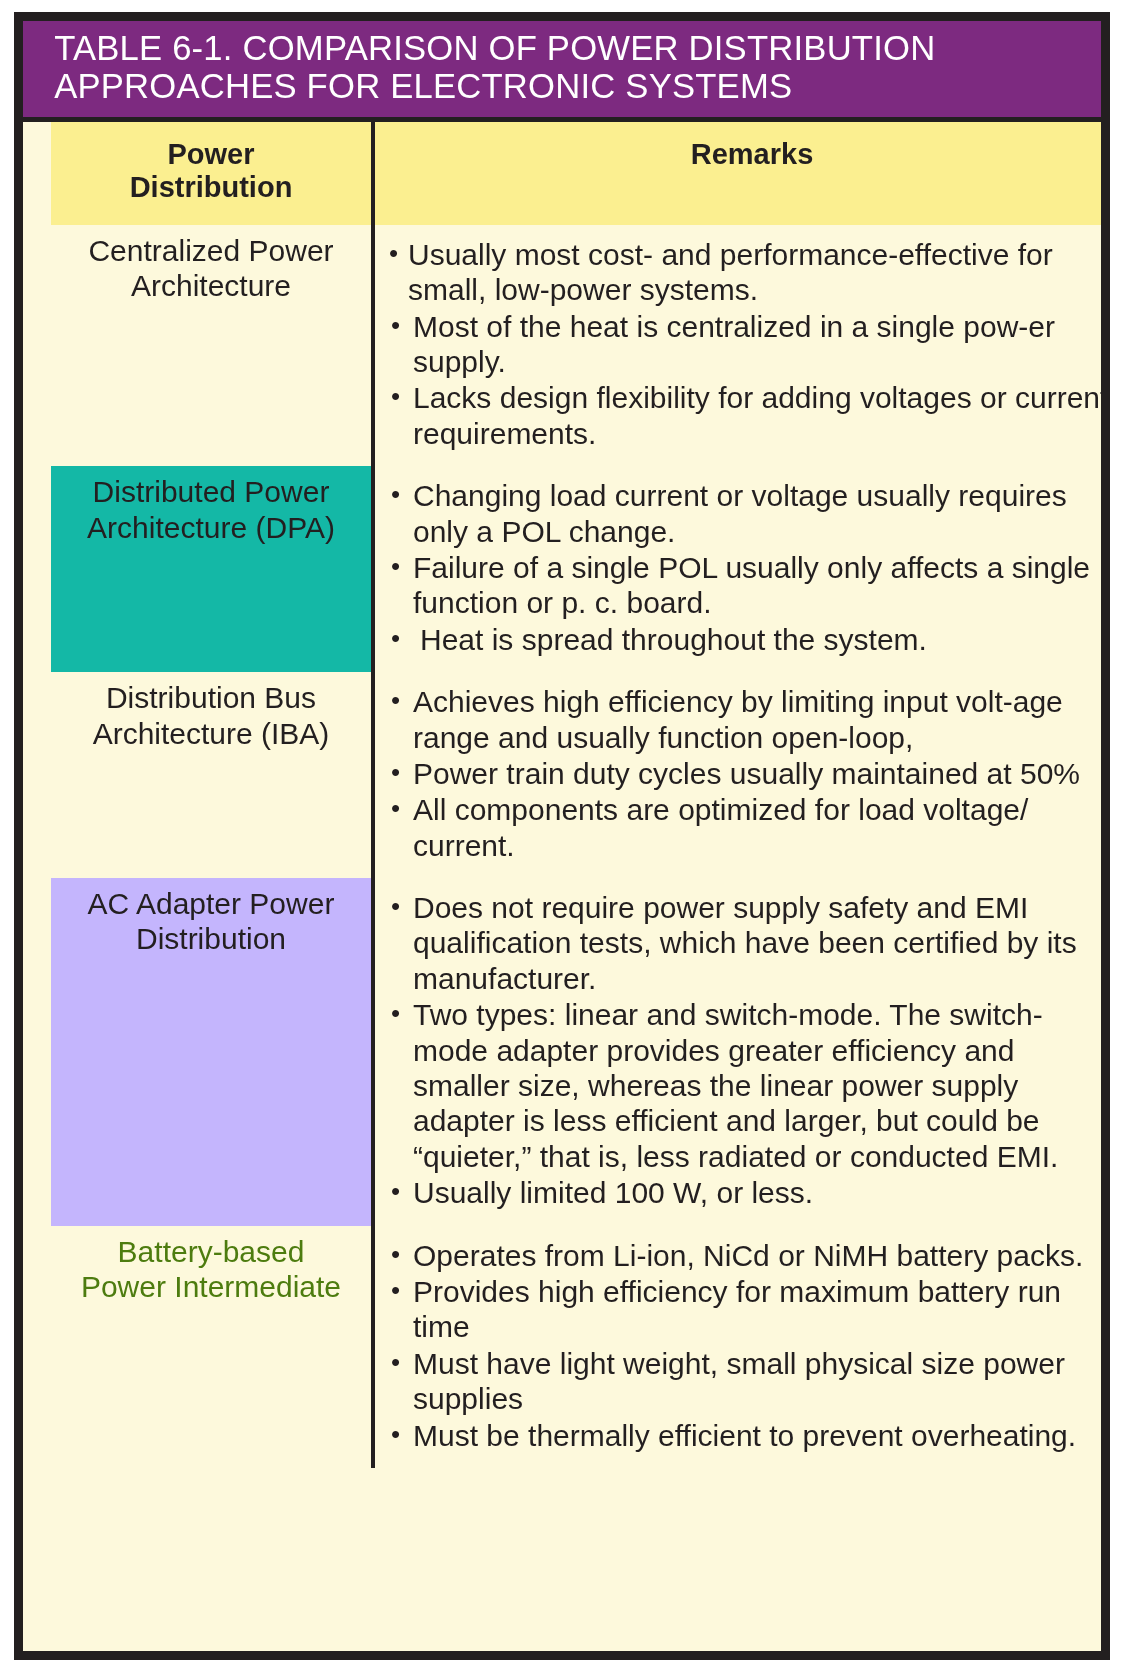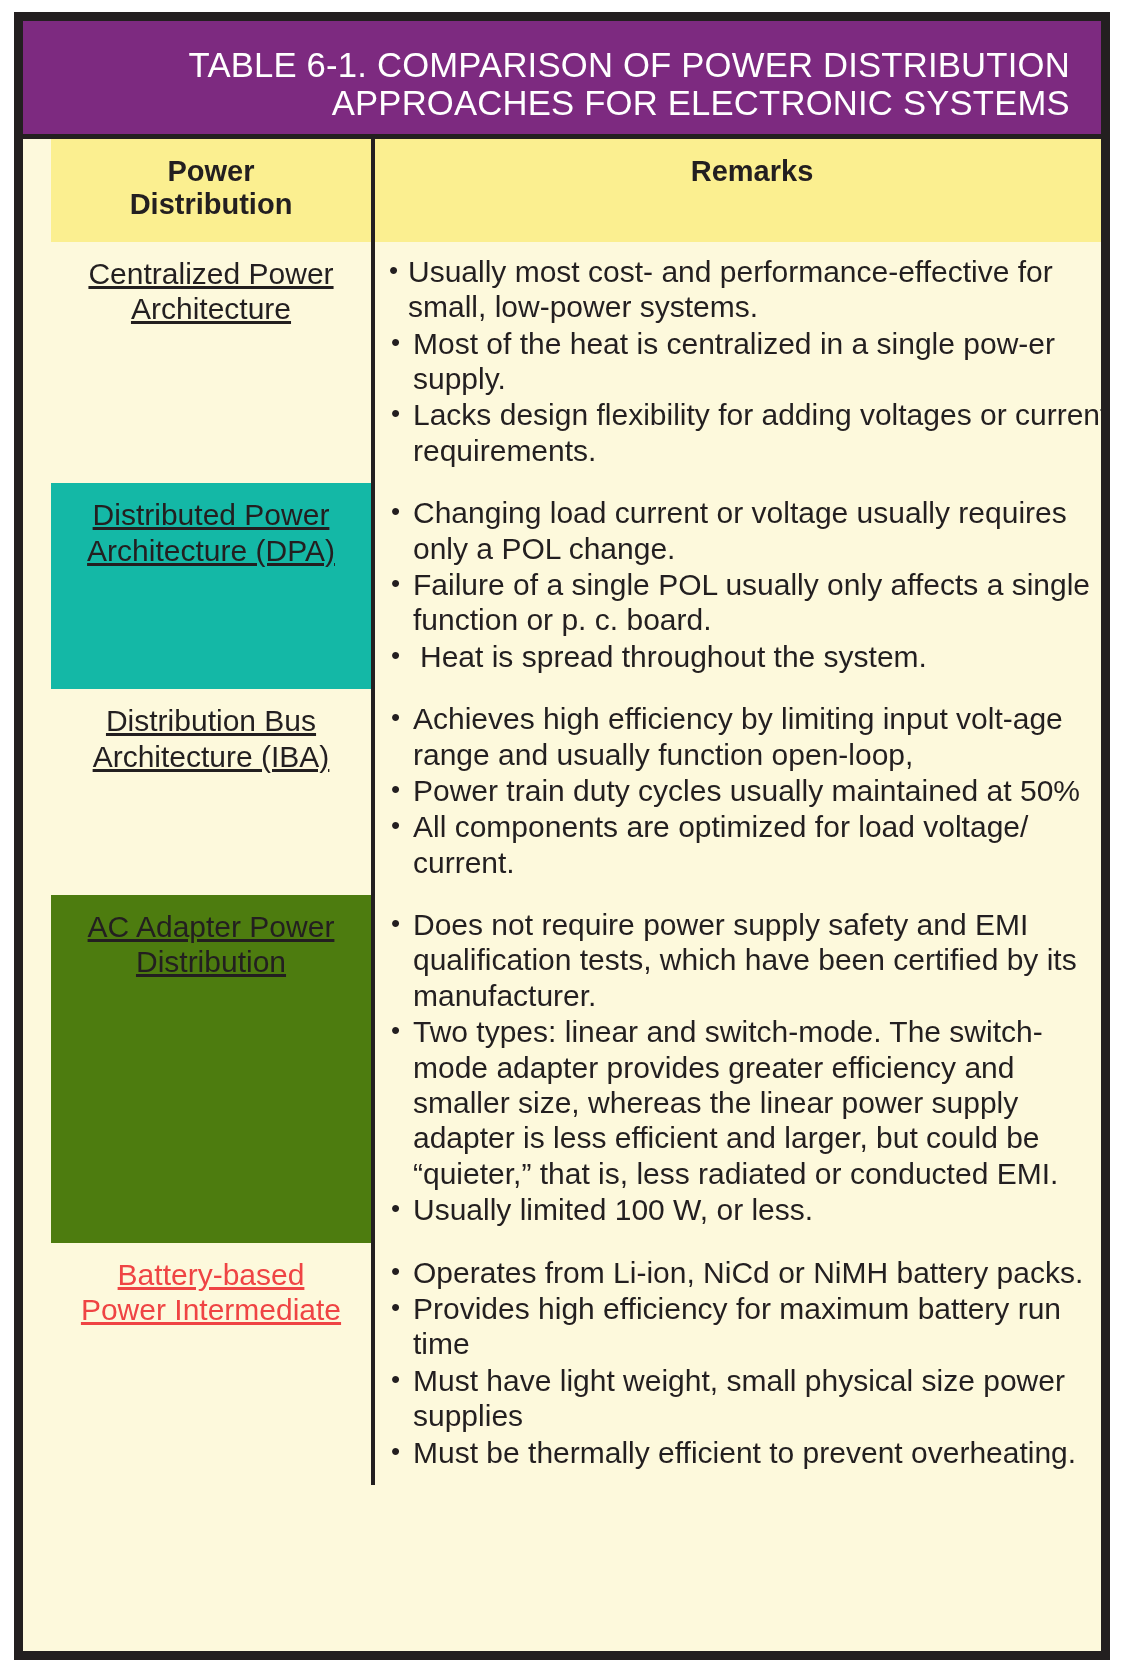--- a/index.html
+++ b/index.html
@@ -23,22 +23,22 @@
     box-sizing: border-box;
     border: 9px solid #231f20;
     background: #fdf9dc;
     overflow: hidden;
   }
 
   
   #title-banner {
     background: #7d2a80;
     color: #ffffff;
-    text-align: right;
-    padding: 25px 26px 12px 26px;
+    text-align: left;
+    padding: 8px 26px 12px 26px;
     border-bottom: 5px solid #231f20;
   }
   #title-banner .title-line {
     font-family: "Liberation Sans", sans-serif;
     font-size: 35px;
     line-height: 1.08;
     font-weight: 400;
     letter-spacing: 0.2px;
     white-space: nowrap;
     transform: scaleX(0.99);
@@ -81,22 +81,21 @@
     color: #231f20;
     font-size: 30px;
     padding: 12px 10px 14px 10px;
   }
   tbody tr + tr td {
     border-top: 5px solid #231f20;
   }
   tbody td.cat {
     text-align: center;
     line-height: 1.18;
-    padding-top: 14px;
-    text-decoration: underline;
+    padding-top: 8px;
   }
   tbody td.remarks {
     border-left: 4px solid #231f20;
     padding-left: 14px;
     padding-right: 12px;
   }
 
   .cat-line { display: block; white-space: nowrap; }
 
   ul.bullets {
@@ -179,34 +178,34 @@
           </td>
           <td class="remarks" style="background: rgb(253, 249, 220); color: rgb(35, 31, 32); border-top-color: rgb(35, 31, 32); border-left-color: rgb(35, 31, 32);">
             <ul class="bullets">
               <li><span class="bullet-dot">•</span><span>Achieves high efficiency by limiting input volt-age range and usually function open-loop,</span></li>
               <li><span class="bullet-dot">•</span><span>Power train duty cycles usually maintained at 50%</span></li>
               <li><span class="bullet-dot">•</span><span>All components are optimized for load voltage/ current.</span></li>
             </ul>
           </td>
         </tr>
         <tr>
-          <td class="cat" style="background: #4d7c0f; color: rgb(35, 31, 32); border-top-color: rgb(35, 31, 32); border-left-color: rgb(35, 31, 32);">
+          <td class="cat" style="background: #c4b5fd; color: rgb(35, 31, 32); border-top-color: rgb(35, 31, 32); border-left-color: rgb(35, 31, 32);">
             <span class="cat-line">AC Adapter Power</span>
             <span class="cat-line">Distribution</span>
           </td>
           <td class="remarks" style="background: rgb(253, 249, 220); color: rgb(35, 31, 32); border-top-color: rgb(35, 31, 32); border-left-color: rgb(35, 31, 32);">
             <ul class="bullets">
               <li><span class="bullet-dot">•</span><span>Does not require power supply safety and EMI qualification tests, which have been certified by its manufacturer.</span></li>
               <li><span class="bullet-dot">•</span><span>Two types: linear and switch-mode. The switch-mode adapter provides greater efficiency and smaller size, whereas the linear power supply adapter is less efficient and larger, but could be “quieter,” that is, less radiated or conducted EMI.</span></li>
               <li><span class="bullet-dot">•</span><span>Usually limited 100 W, or less.</span></li>
             </ul>
           </td>
         </tr>
         <tr>
-          <td class="cat" style="background: rgb(253, 249, 220); color: #ef4444; border-top-color: rgb(35, 31, 32); border-left-color: rgb(35, 31, 32);">
+          <td class="cat" style="background: rgb(253, 249, 220); color: #4d7c0f; border-top-color: rgb(35, 31, 32); border-left-color: rgb(35, 31, 32);">
             <span class="cat-line">Battery-based</span>
             <span class="cat-line">Power Intermediate</span>
           </td>
           <td class="remarks" style="background: rgb(253, 249, 220); color: rgb(35, 31, 32); border-top-color: rgb(35, 31, 32); border-left-color: rgb(35, 31, 32);">
             <ul class="bullets">
               <li><span class="bullet-dot">•</span><span>Operates from Li-ion, NiCd or NiMH battery packs.</span></li>
               <li><span class="bullet-dot">•</span><span>Provides high efficiency for maximum battery run time</span></li>
               <li><span class="bullet-dot">•</span><span>Must have light weight, small physical size power supplies</span></li>
               <li><span class="bullet-dot">•</span><span>Must be thermally efficient to prevent overheating.</span></li>
             </ul>

